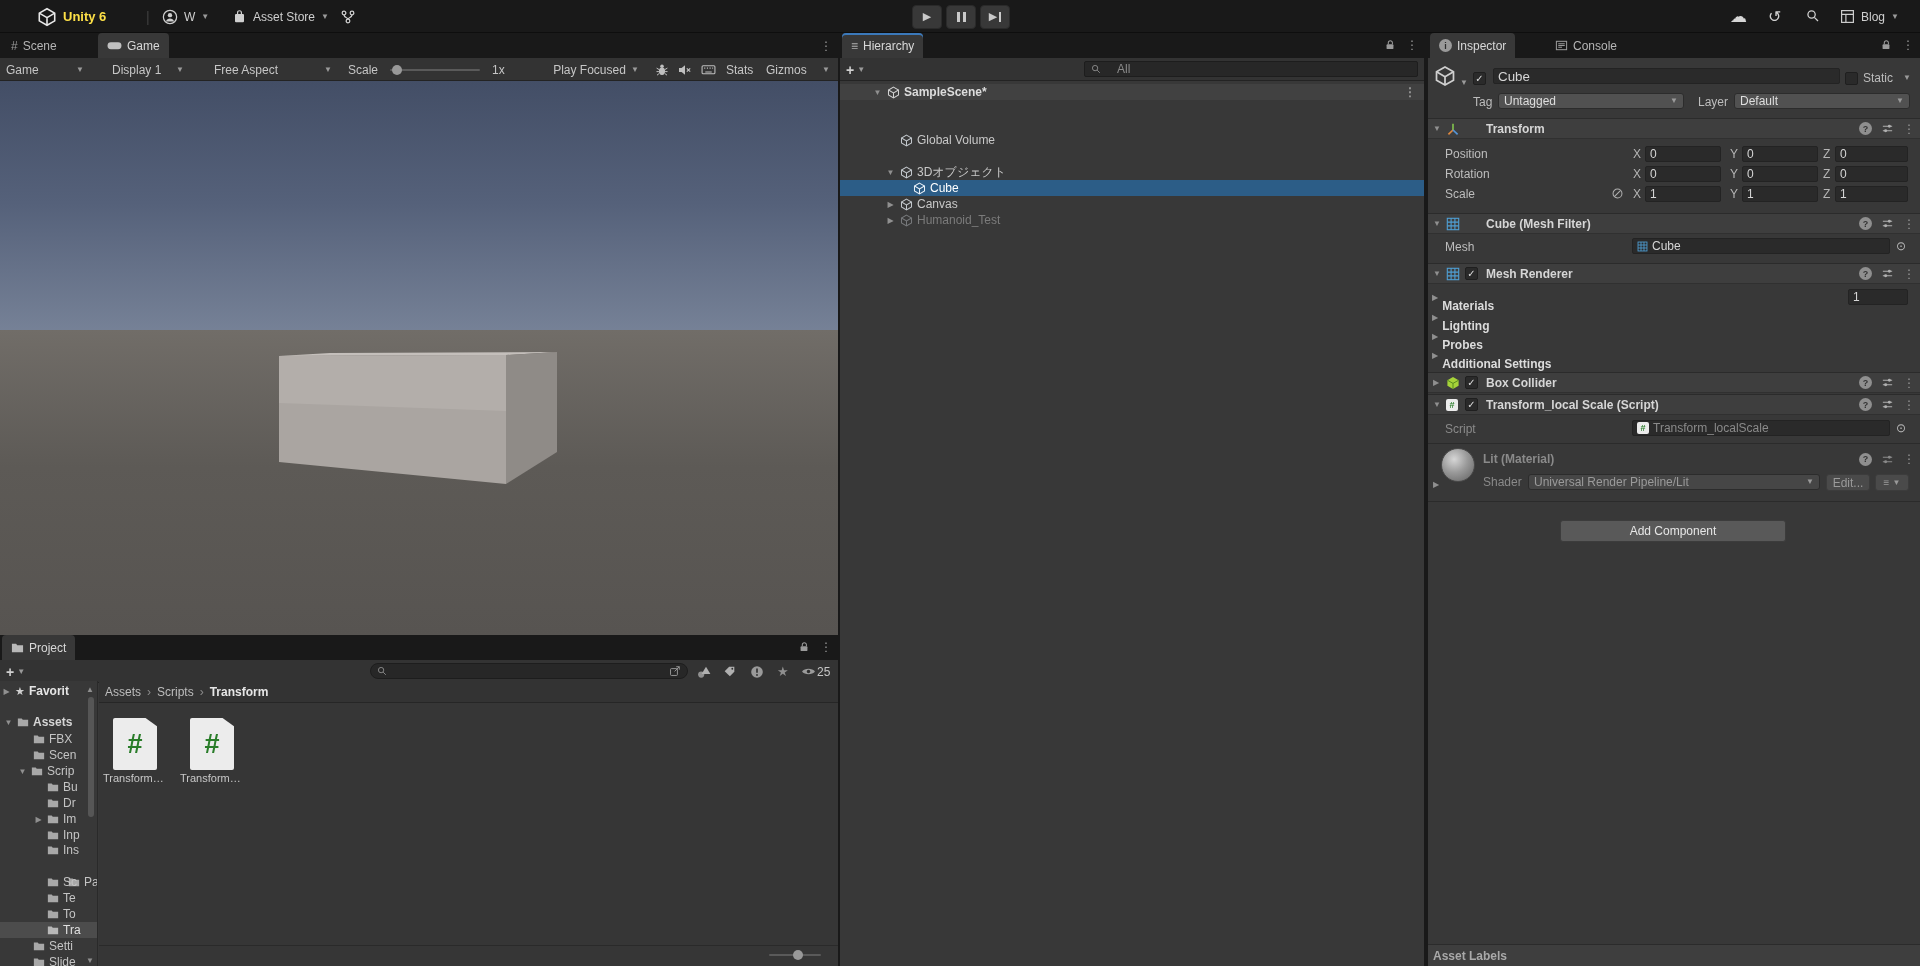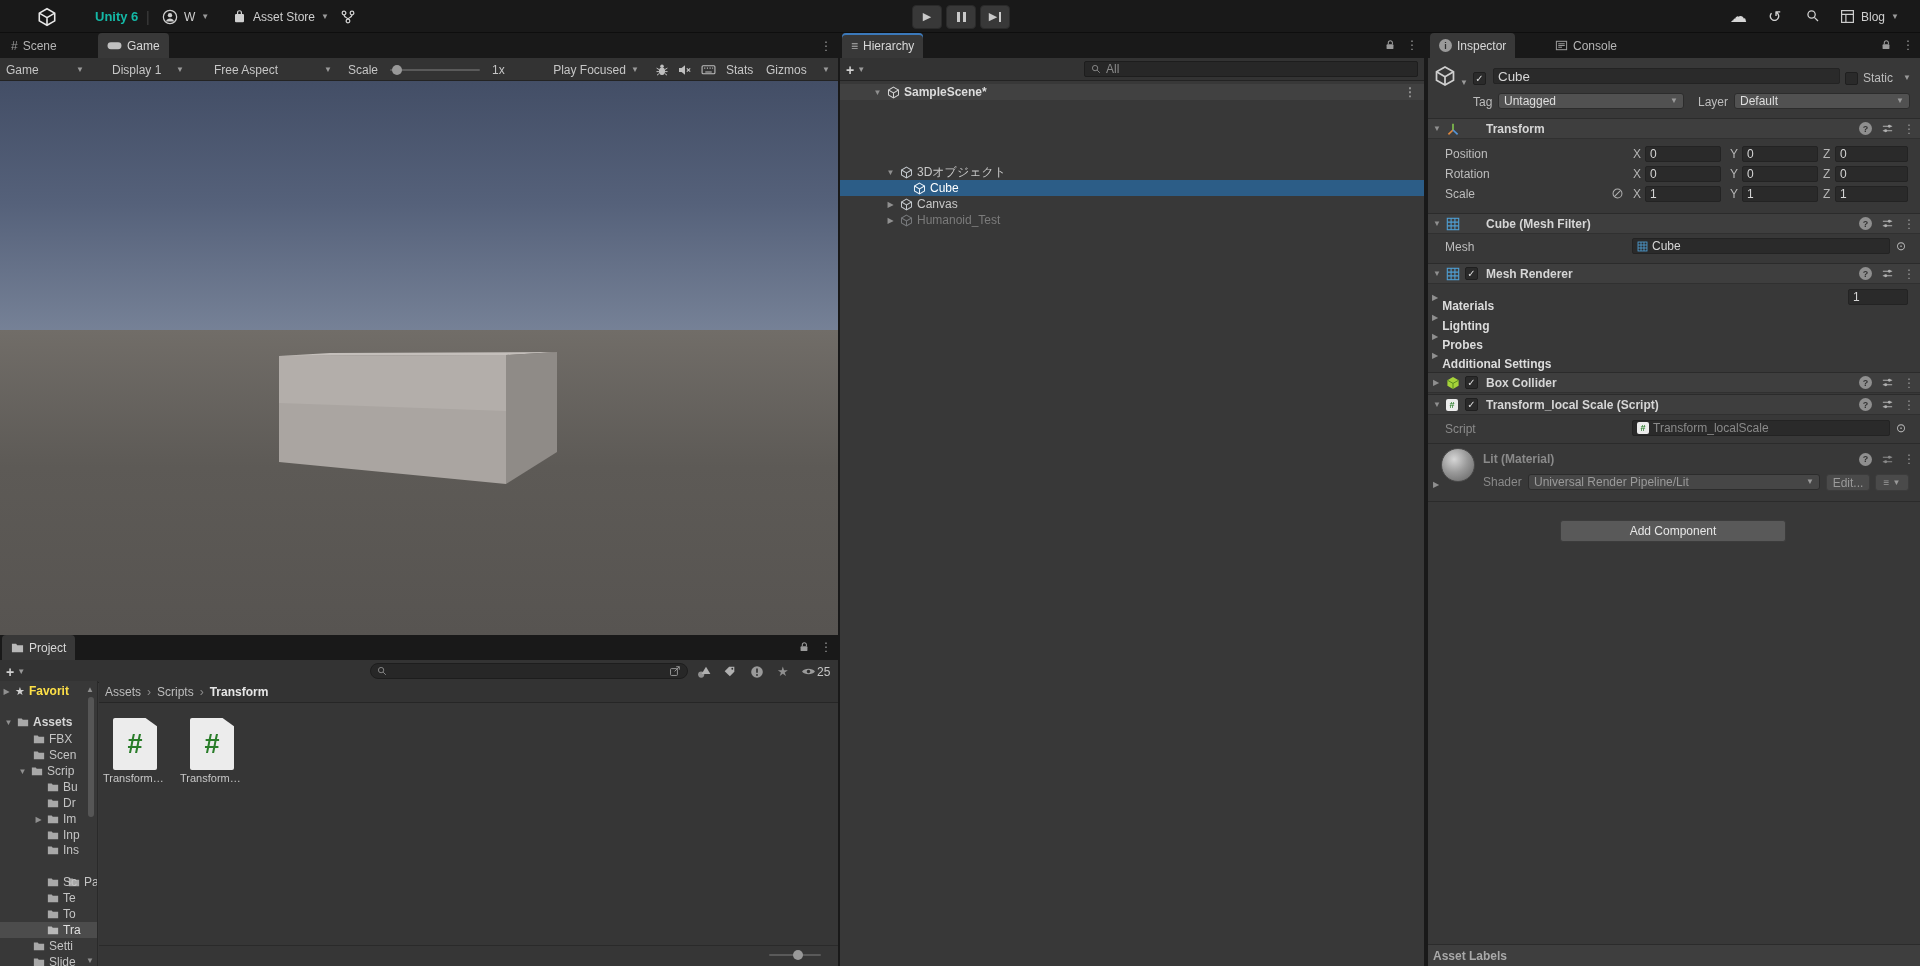--- a/index.html
+++ b/index.html
@@ -5,39 +5,39 @@
   * { margin:0; padding:0; box-sizing:border-box; }
   html,body { width:1920px; height:966px; overflow:hidden; }
   body { background:#191919; font-family:"Liberation Sans", sans-serif; font-size:12px; color:#bdbdbd; position:relative; }
   .abs { position:absolute; }
   svg { display:block; }
   .icon { display:inline-flex; align-items:center; justify-content:center; flex:0 0 auto; }
 
   
   .topbar { position:absolute; left:0; top:0; width:1920px; height:33px; background:#191919; border-bottom:1px solid #0e0e0e; }
   .topbar .item { position:absolute; top:0; height:33px; display:flex; align-items:center; gap:6px; color:#cfcfcf; }
-  .app-title { font-weight:bold; color:#14b8a6; font-size:13px;margin-left:32px; }
+  .app-title { font-weight:bold; color:#fde047; font-size:13px; }
   .tb-sep { color:#3f3f3f; font-size:14px; }
   .caret { color:#9a9a9a; font-size:8px; line-height:1; }
   .play-btn { width:30px; height:24px; background:#383838; border:1px solid #2a2a2a; border-radius:4px; display:flex; align-items:center; justify-content:center; color:#c9c9c9; }
   .pause-bars { display:flex; gap:3px; }
   .pause-bars i { width:3px; height:10px; background:#c9c9c9; }
   .step-bar { width:2px; height:10px; background:#c9c9c9; margin-left:2px; }
 
   
   .panel-tabsrow { position:absolute; left:0; top:0; right:0; height:25px; background:#191919; }
   .ptab { position:absolute; top:0; height:25px; display:flex; align-items:center; gap:5px; padding:0 9px; border-radius:4px 4px 0 0; color:#b5b5b5; }
   .ptab.active { background:#383838; color:#d8d8d8; }
   .ptab.focusline { box-shadow:inset 0 2px 0 #3b79bb; }
   .winbtns { position:absolute; top:5px; display:flex; gap:10px; align-items:center; color:#9a9a9a; }
   .kebab { color:#9a9a9a; font-size:12px; letter-spacing:0; }
   .toolbar { position:absolute; left:0; right:0; height:23px; background:#333333; border-bottom:1px solid #232323; }
   .plus { color:#cfcfcf; font-size:14px; font-weight:bold; }
   .searchbox { background:#272727; border:1px solid #1d1d1d; border-radius:9px; display:flex; align-items:center; gap:4px; padding:0 6px; height:16px; color:#8a8a8a; }
-  .searchbox input { background:transparent; border:none; outline:none; color:#cfcfcf; font-family:"Liberation Sans",sans-serif; font-size:12px; width:100%; }
+  .searchbox input { background:transparent; border:none; outline:none; color:#cfcfcf; font-family:"Liberation Sans",sans-serif; font-size:12px; width:100%;margin-left:11px; }
   .searchbox input::placeholder { color:#8a8a8a; }
 
   
   .gt { position:absolute; top:0; height:23px; display:flex; align-items:center; gap:5px; color:#c6c6c6; }
   .slider-track { position:relative; width:90px; height:2px; background:#5a5a5a; border-radius:1px; }
   .slider-knob { position:absolute; top:-4px; width:10px; height:10px; border-radius:50%; background:#999999; }
 
   
   .viewport { position:absolute; left:0; top:48px; width:838px; height:554px; background:linear-gradient(180deg,#434e66 0%,#55617a 22%,#8b96a9 60%,#d9dde3 90%,#eceef0 100%); overflow:hidden; }
   .ground { position:absolute; left:0; top:249px; width:838px; height:305px; background:linear-gradient(180deg,#716d68 0%,#5d5a56 45%,#575451 100%); }
@@ -419,21 +419,21 @@
             </svg>
           </span>
         <span>25</span>
       </div>
     </div>
 
     <div class="abs" style="left:0; top:46px; width:98px; height:285px; background:#383838; border-right:1px solid #2a2a2a; overflow:hidden">
       <div class="ptree-row" style="top:2px">
         <span class="arr" style="margin-left:2px">▶</span>
         <span style="color:#d0d0d0; font-size:11px">★</span>
-        <span style="font-weight:bold; color:#fde047">Favorit</span>
+        <span style="font-weight:bold; color:#e5e5e5">Favorit</span>
       </div>
       <span class="arr abs" style="top:4px; left:86px; color:#8f8f8f; font-size:8px">▲</span>
       <div class="abs" style="left:88px; top:16px; width:6px; height:120px; background:#565656; border-radius:3px"></div>
 
       <div class="ptree-row" style="top:33px">
         <span class="arr" style="margin-left:4px">▼</span>
         <span class="icon" style="color:#a8a8a8">
             <svg width="12" height="12">
               <use href="#sy-folder"></use>
             </svg>
@@ -623,20 +623,28 @@
 
   <div class="hrow scene-row" style="top:51px; padding-left:32px">
     <span class="arr">▼</span>
     <span class="icon" style="color:#d2d2d2">
         <svg width="13" height="13">
           <use href="#sy-cube"></use>
         </svg>
       </span>
     <span>SampleScene*</span>
     <span class="kebab abs" style="right:8px">⋮</span>
+  </div>
+  <div class="hrow" style="top:99px; padding-left:60px">
+    <span class="icon" style="color:#c2c7cc">
+        <svg width="13" height="13">
+          <use href="#sy-cube"></use>
+        </svg>
+      </span>
+    <span>Global Volume</span>
   </div>
   <div class="hrow" style="top:131px; padding-left:45px">
     <span class="arr">▼</span>
     <span class="icon" style="color:#c2c7cc">
         <svg width="13" height="13">
           <use href="#sy-cube"></use>
         </svg>
       </span>
     <span>3Dオブジェクト</span>
   </div>

